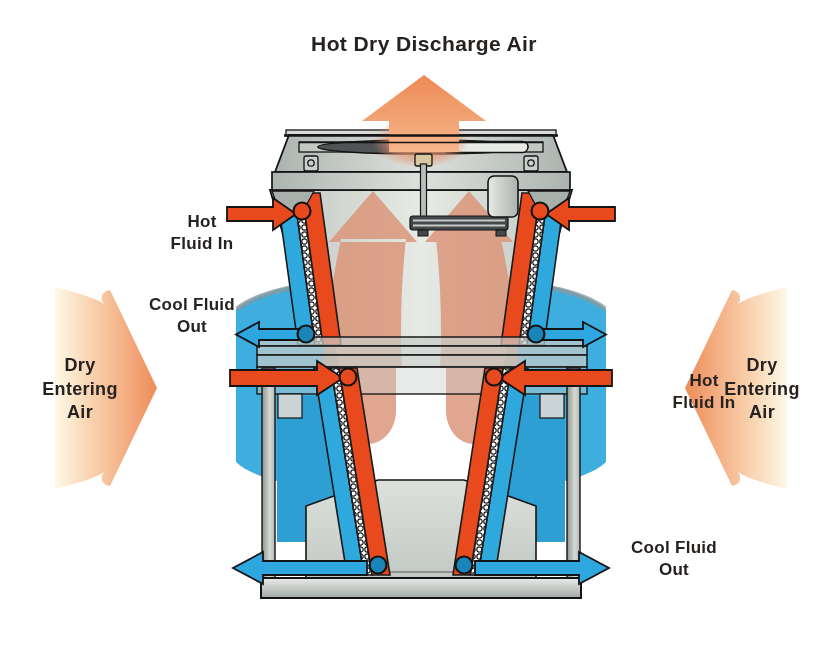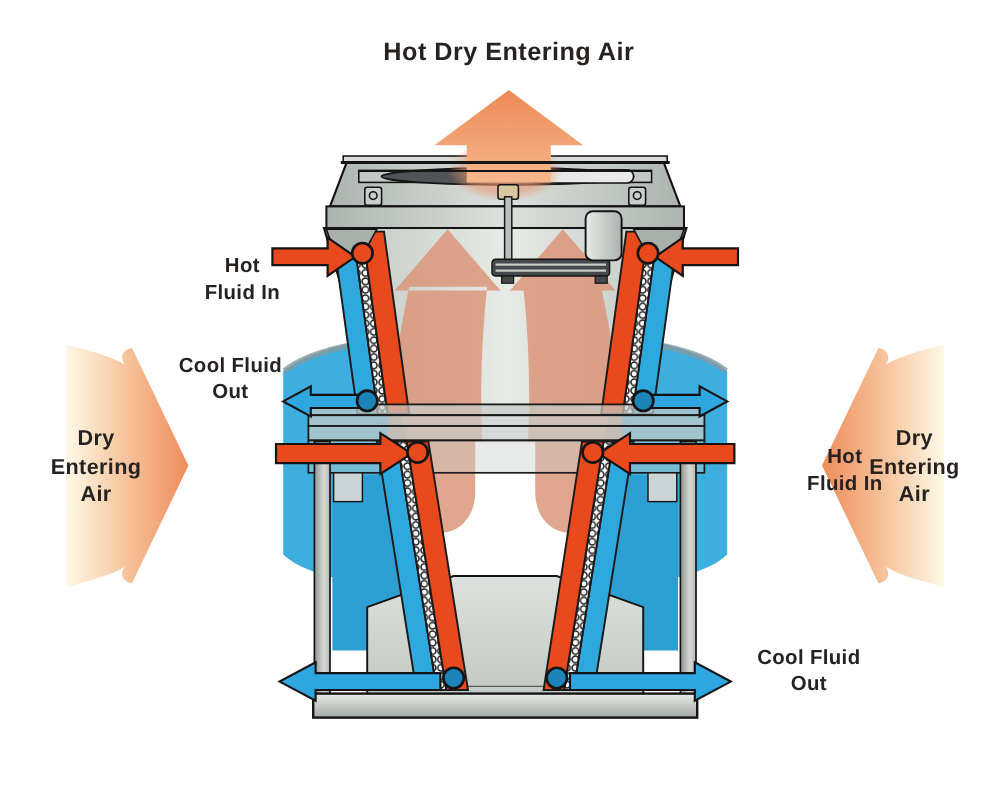--- a/index.html
+++ b/index.html
@@ -190,21 +190,21 @@
     <circle cx="494" cy="377" r="8.5" fill="#E8491D"></circle>
     <circle cx="378" cy="565" r="8.5" fill="#1B84B8"></circle>
     <circle cx="464" cy="565" r="8.5" fill="#1B84B8"></circle>
   </g>
 
   <path fill="url(#gradAirL)" d="M55,287 C80,293 97,299 104,304 C99,297 103,291 110,290 L157,388 L110,486 C103,485 99,479 104,472 C97,477 80,483 55,489 Z"></path>
   <path fill="url(#gradAirR)" d="M787,287 C762,293 745,299 738,304 C743,297 739,291 732,290 L685,388 L732,486 C739,485 743,479 738,472 C745,477 762,483 787,489 Z"></path>
 </svg>
 
 <div class="lbl title" style="left:424px;top:44px;">
-  <span>Hot Dry Entering Air</span>
+  <span>Hot Dry Discharge Air</span>
 </div>
 
 <div class="lbl" style="left:202px;top:233px;">
   <span>Hot</span>
   <span>Fluid In</span>
 </div>
 
 <div class="lbl" style="left:192px;top:316px;">
   <span>Cool Fluid</span>
   <span>Out</span>

